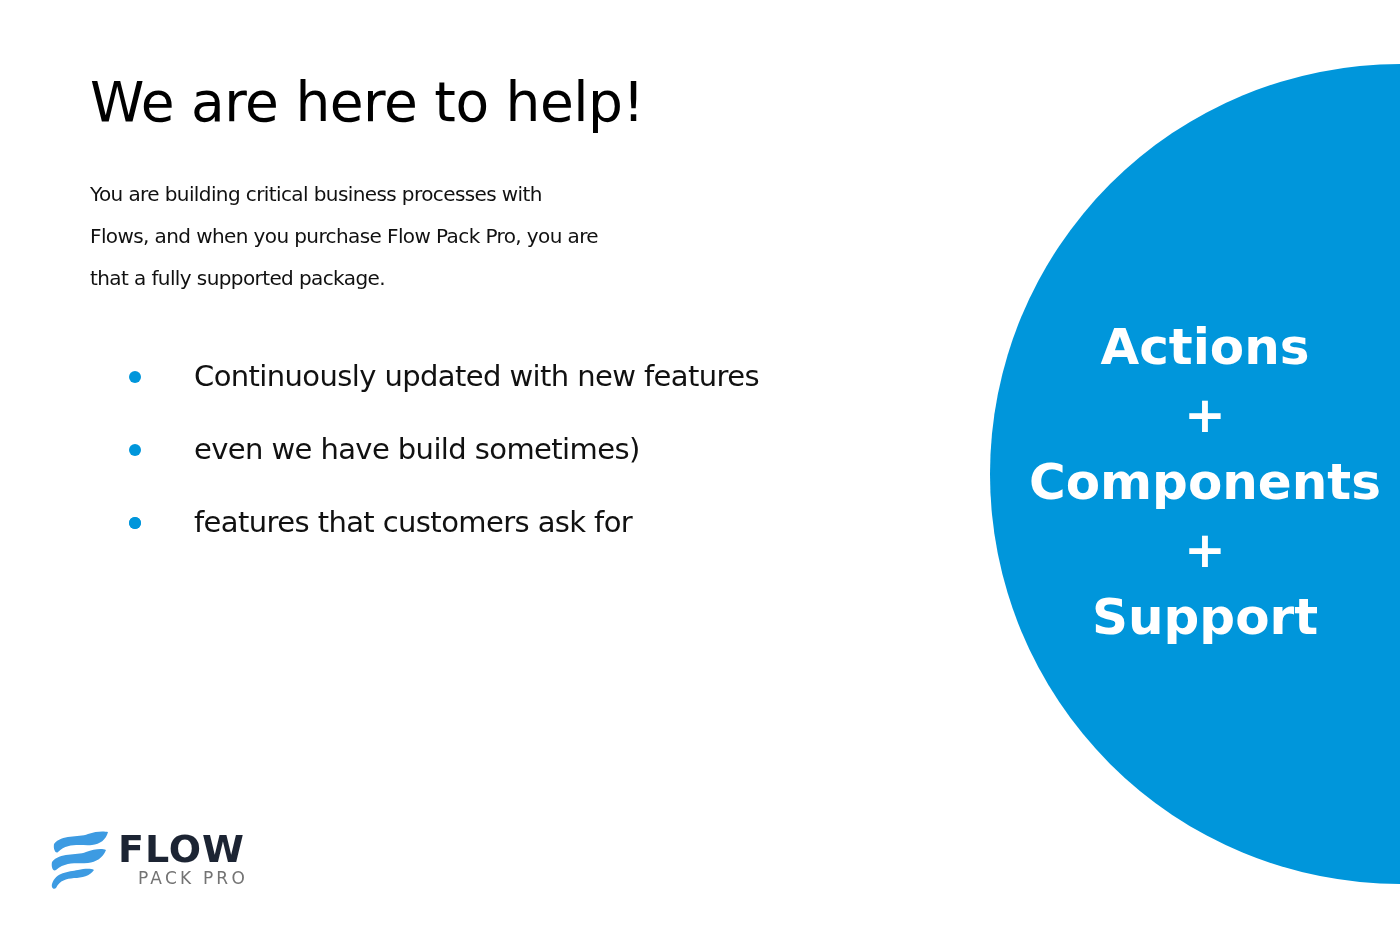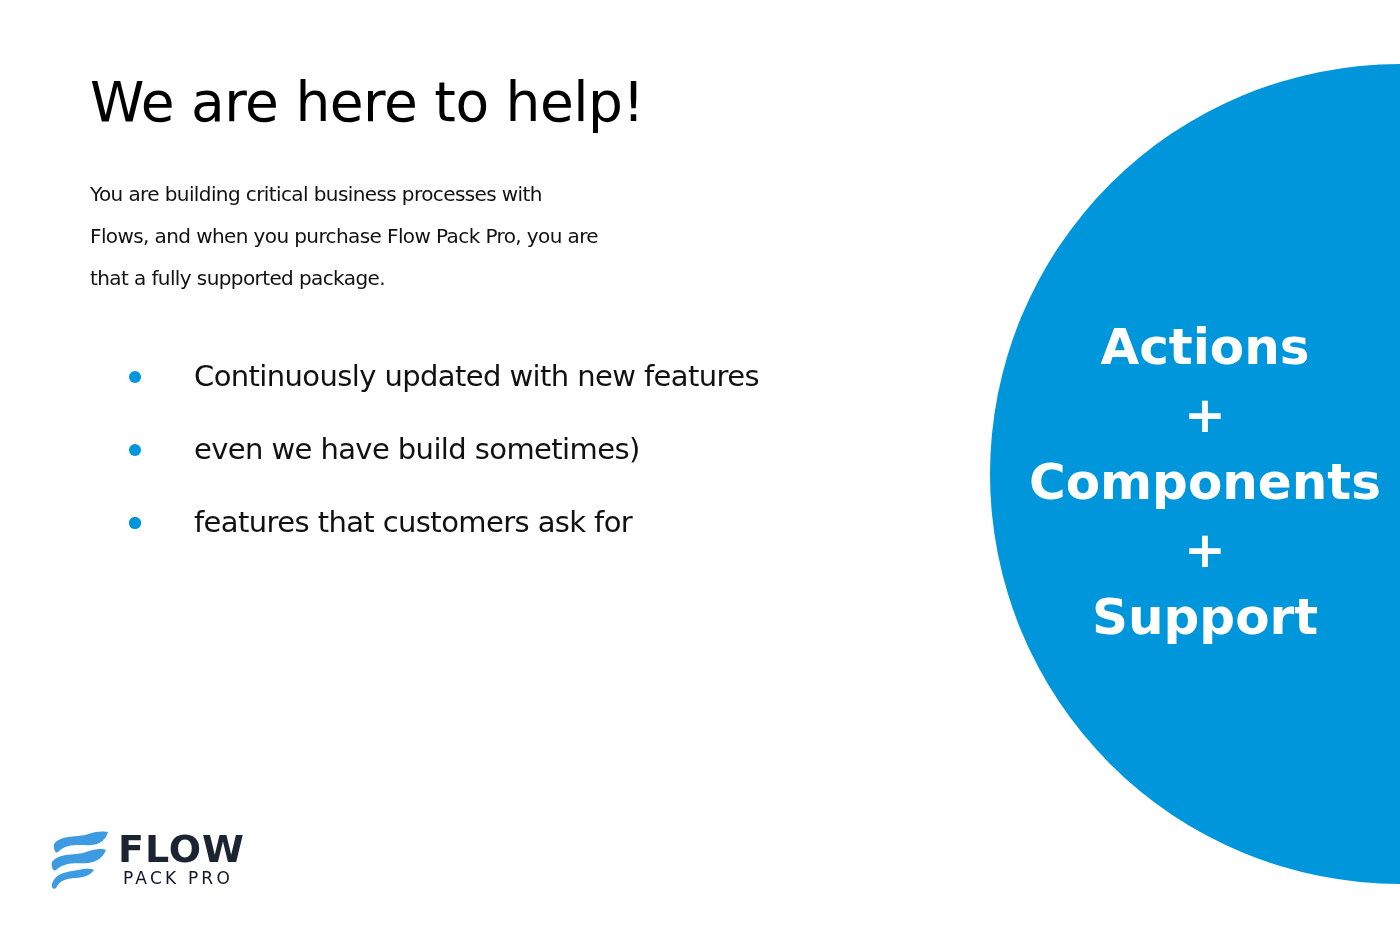--- a/index.html
+++ b/index.html
@@ -86,24 +86,24 @@
       display: block;
       font-size: 38px;
       font-weight: bold;
       color: #1c2433;
       letter-spacing: 1px;
       line-height: 38px;
     }
     .logo-sub {
       display: block;
       font-size: 17px;
-      color: #0f172a;
+      color: #737373;
       letter-spacing: 3.2px;
       line-height: 20px;
-      margin-left: 5px;
+      margin-left: 20px;
     }
   </style>
 </head>
 <body>
 
 <h1 class="heading">We are here to help!</h1>
 
 <p class="intro">
   <span>You are building critical business processes with</span>
   <span>Flows, and when you purchase Flow Pack Pro, you are</span>

